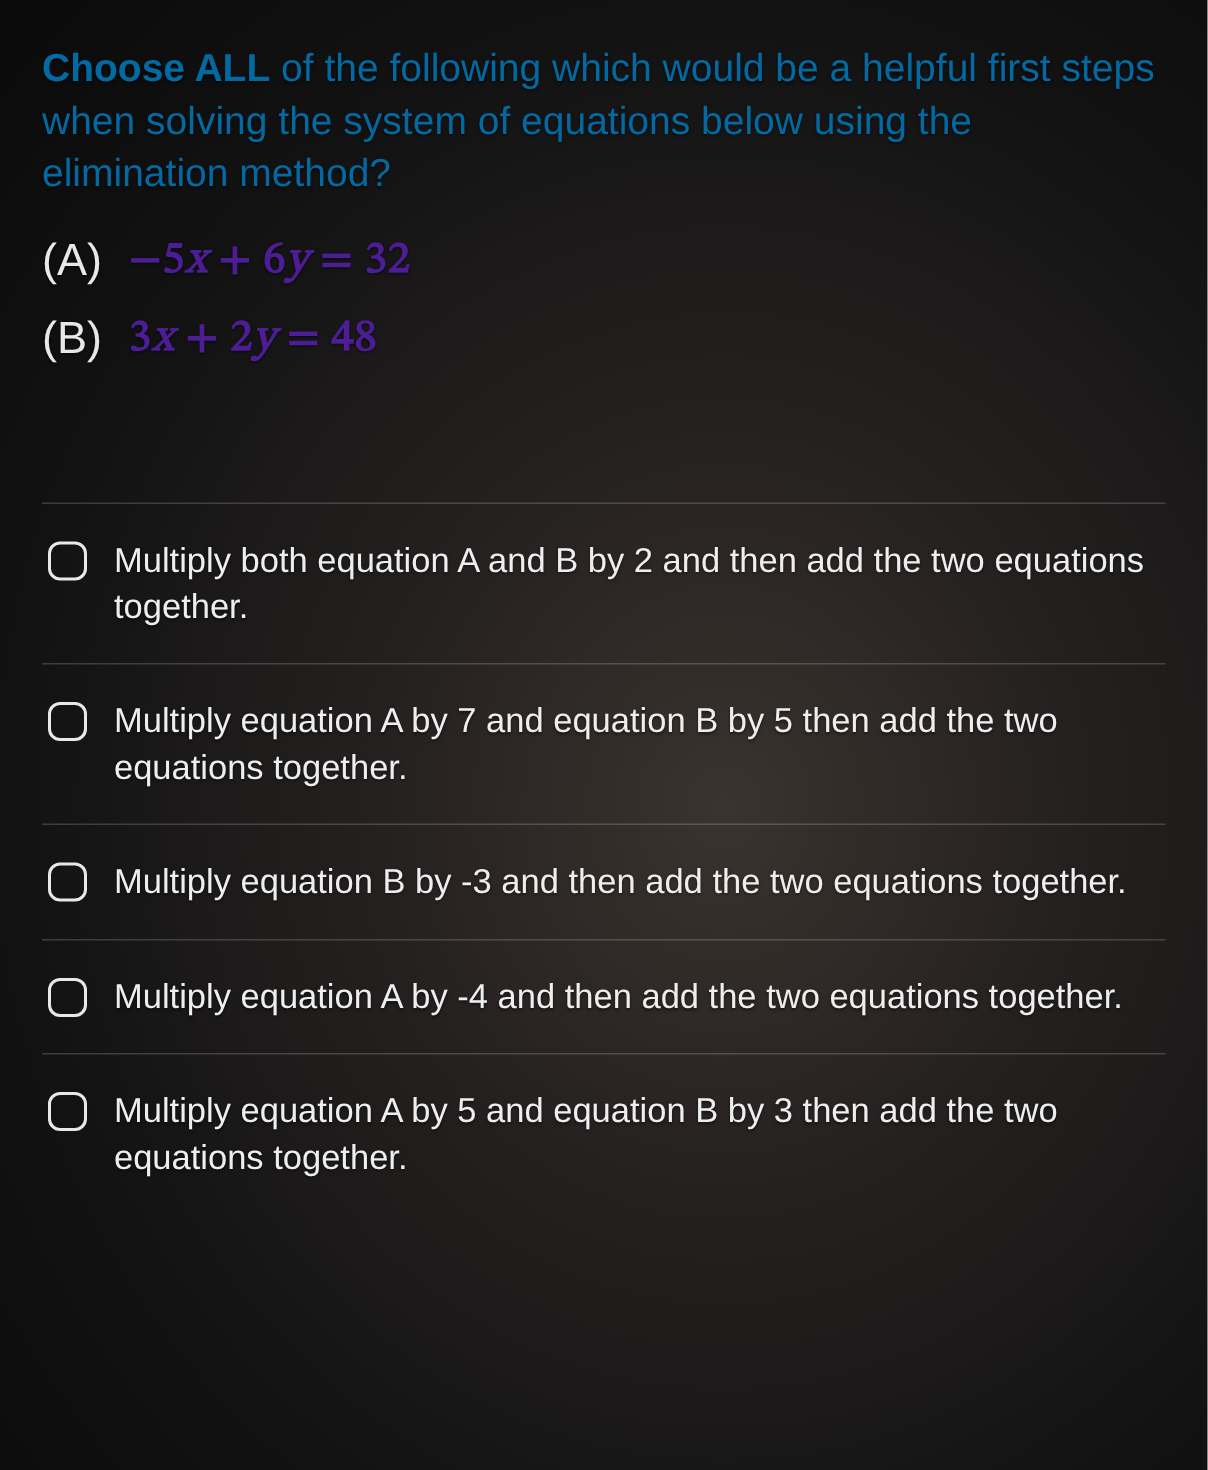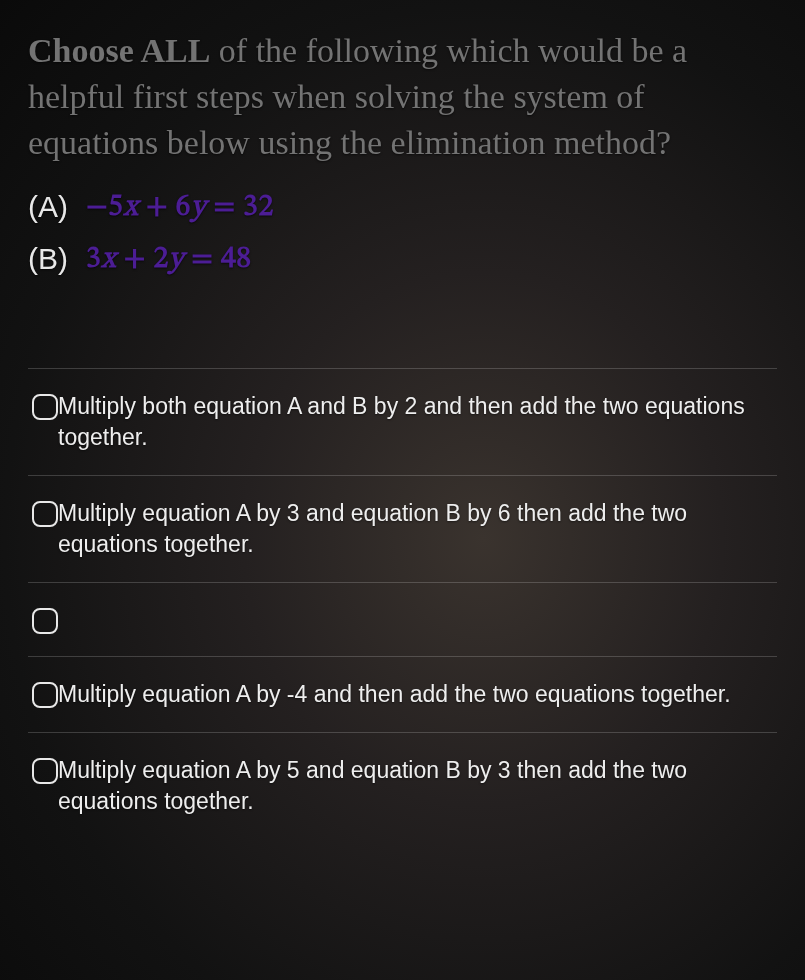--- a/index.html
+++ b/index.html
@@ -5,27 +5,26 @@
   * { box-sizing: border-box; margin: 0; padding: 0; }
   html, body { width: 805px; height: 980px; }
   body {
     background: radial-gradient(ellipse at 60% 55%, #3a332e 0%, #242020 35%, #121212 70%, #0a0a0a 100%);
     font-family: "Segoe UI", "Helvetica Neue", Arial, sans-serif;
     color: #f2f2f2;
     padding: 28px 28px 0 28px;
     overflow: hidden;
   }
   .question {
-    font-size: 34px;
+    font-size: 26px;
     line-height: 1.35;
-    color: #737373;
+    color: #0369a1;
     margin-bottom: 22px;
     font-weight: 400;
     text-shadow: 0 1px 2px rgba(0,0,0,0.6);
-    font-family: Liberation Serif, serif;
   }
   .question b { font-weight: 700; }
   .eqs { margin-bottom: 90px; }
   .eq-row {
     display: flex;
     align-items: center;
     font-size: 30px;
     margin-bottom: 14px;
     text-shadow: 0 1px 2px rgba(0,0,0,0.6);
   }
@@ -39,20 +38,21 @@
     font-family: "Cambria Math", "STIX Two Math", Georgia, serif;
     font-weight: 700;
     color: #4c1d95;
     letter-spacing: 0.5px;
   }
   .eq-math .var { font-style: italic; font-weight: 700; }
   .options { }
   .opt {
     display: flex;
     align-items: flex-start;
+    gap: 18px;
     padding: 22px 4px 22px 4px;
     border-top: 1px solid rgba(255,255,255,0.18);
   }
   .opt:last-child { border-bottom: none; }
   .checkbox {
     flex: 0 0 auto;
     width: 26px;
     height: 26px;
     border: 2.5px solid #e8e8e8;
     border-radius: 8px;
@@ -90,24 +90,25 @@
   </div>
 </div>
 
 <div class="options">
   <div class="opt">
     <div class="checkbox"></div>
     <div class="opt-text">Multiply both equation A and B by 2 and then add the two equations together.</div>
   </div>
   <div class="opt">
     <div class="checkbox"></div>
-    <div class="opt-text">Multiply equation A by 3 and equation B by 6 then add the two equations together.</div>
+    <div class="opt-text">Multiply equation A by 7 and equation B by 5 then add the two equations together.</div>
   </div>
   <div class="opt">
     <div class="checkbox"></div>
+    <div class="opt-text">Multiply equation B by -3 and then add the two equations together.</div>
   </div>
   <div class="opt">
     <div class="checkbox"></div>
     <div class="opt-text">Multiply equation A by -4 and then add the two equations together.</div>
   </div>
   <div class="opt">
     <div class="checkbox"></div>
     <div class="opt-text">Multiply equation A by 5 and equation B by 3 then add the two equations together.</div>
   </div>
 </div>

